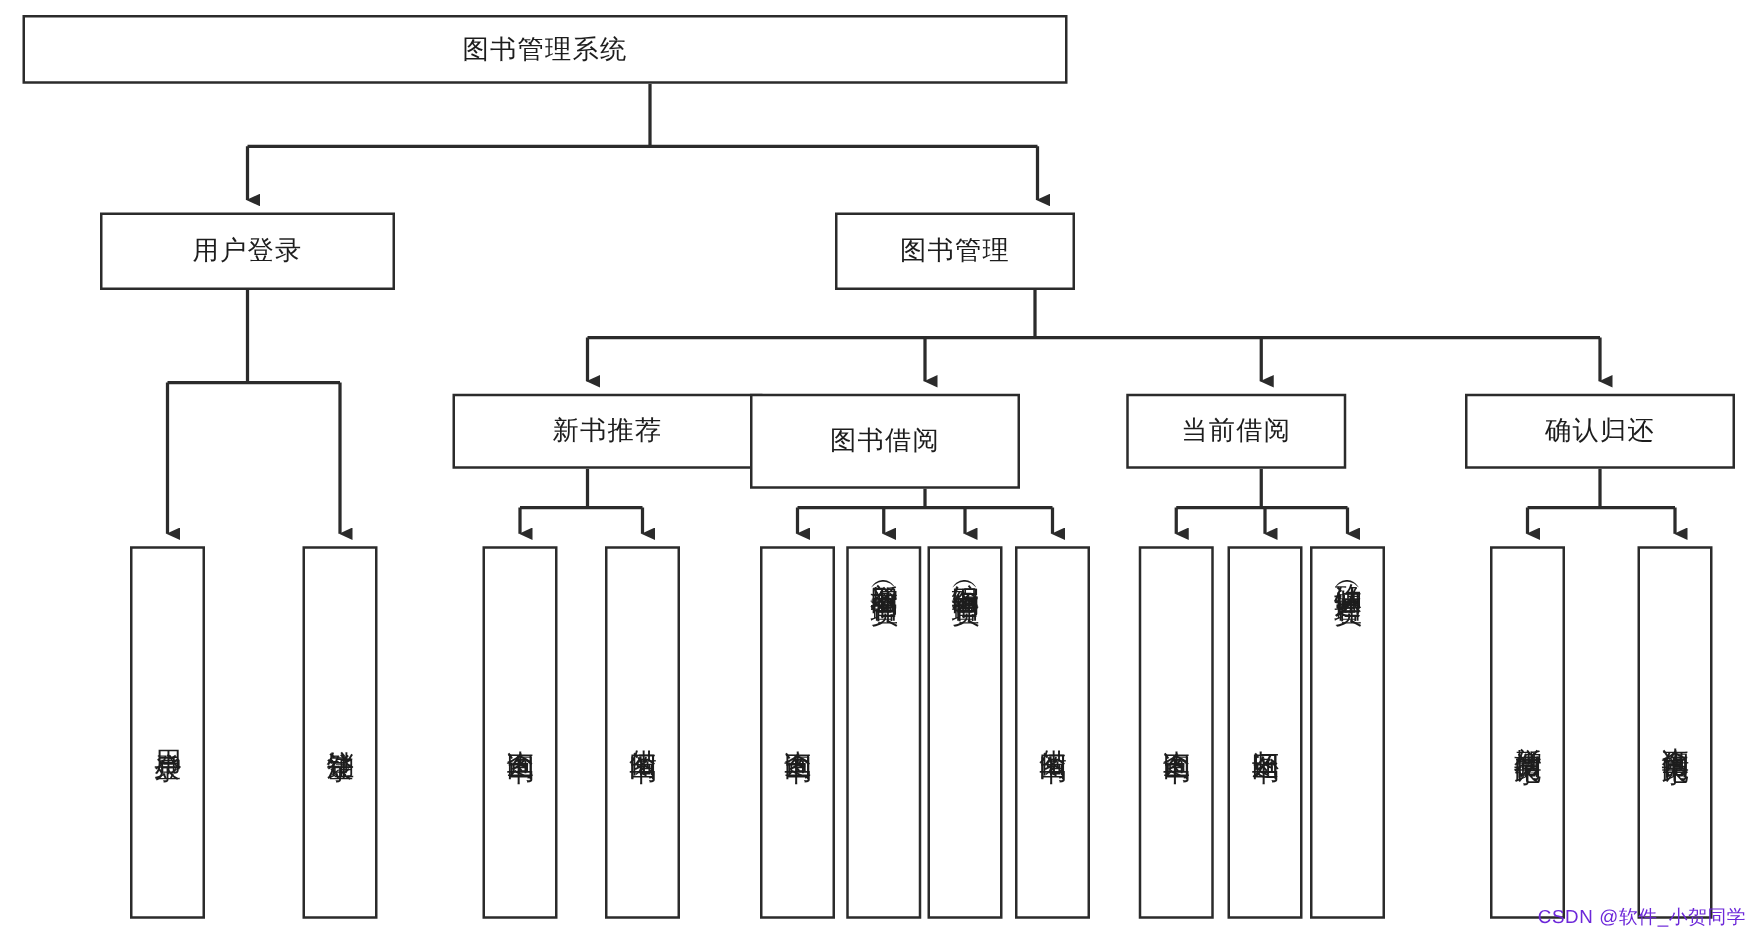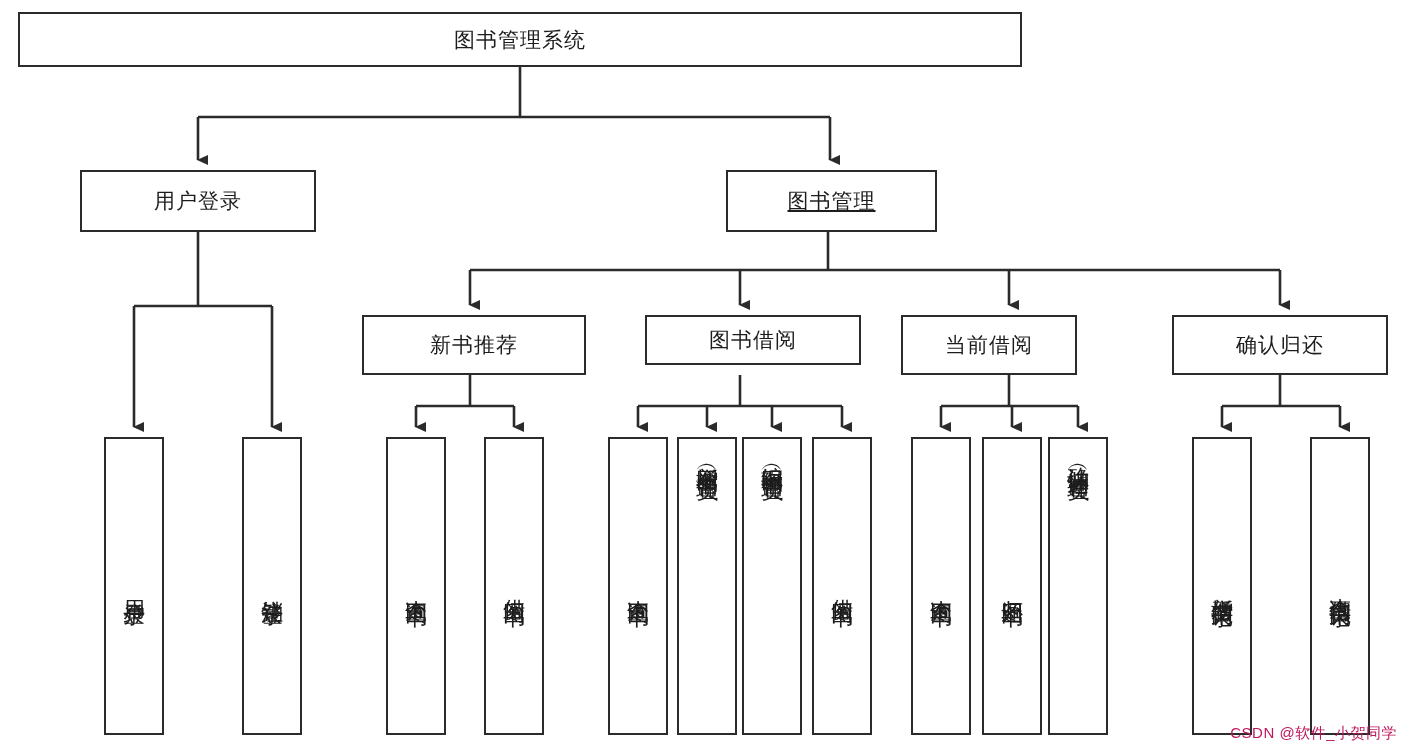--- a/index.html
+++ b/index.html
@@ -11,21 +11,21 @@
         justify-content:center;}
   .node .lbl{display:block;text-align:center;}
   .node.horiz .lbl{font-size:21px;line-height:1.1;letter-spacing:1px;white-space:nowrap;}
   .node.vert{padding:10px 2px;align-items:flex-start;justify-content:center;}
   .node.vert .lbl{writing-mode:vertical-rl;text-orientation:upright;
         font-size:22px;line-height:1.12;letter-spacing:2px;white-space:nowrap;}
   .node.vert.mid{align-items:center;}
   svg.links{position:absolute;left:0;top:0;width:1405px;height:747px;
             pointer-events:none;}
   .watermark{position:absolute;right:8px;bottom:4px;font-size:15px;
-             color:#be185d;white-space:nowrap;letter-spacing:0.5px;}
+             color:#6d28d9;white-space:nowrap;letter-spacing:0.5px;}
 </style>
 </head>
 <body>
 
 <div id="canvas">
 
   <svg class="links" viewBox="0 0 1405 747" xmlns="http://www.w3.org/2000/svg">
     <defs>
       <marker id="arw" markerWidth="10" markerHeight="11" refX="5" refY="10" orient="auto" markerUnits="userSpaceOnUse">
         <path d="M0,0 L10,0 L5,11 Z" fill="#2b2b2b"></path>
@@ -68,35 +68,35 @@
       <path d="M1012,406 L1012,427" marker-end="url(#arw)"></path>
       <path d="M1078,406 L1078,427" marker-end="url(#arw)"></path>
 
       <path d="M1280,375 L1280,406"></path>
       <path d="M1222,406 L1340,406"></path>
       <path d="M1222,406 L1222,427" marker-end="url(#arw)"></path>
       <path d="M1340,406 L1340,427" marker-end="url(#arw)"></path>
     </g>
   </svg>
 
-  <div class="node horiz" style="left:18px;top:12px;width:1004px;height:55px;">
+  <div class="node horiz" style="left:18px;top:12px;width:836px;height:55px;">
     <span class="lbl">图书管理系统</span>
   </div>
 
   <div class="node horiz" style="left:80px;top:170px;width:236px;height:62px;">
     <span class="lbl">用户登录</span>
   </div>
-  <div class="node horiz" style="left:726px;top:170px;width:211px;height:62px;text-decoration:underline;">
+  <div class="node horiz" style="left:668px;top:170px;width:192px;height:62px;">
     <span class="lbl">图书管理</span>
   </div>
 
-  <div class="node horiz" style="left:362px;top:315px;width:224px;height:60px;">
+  <div class="node horiz" style="left:362px;top:315px;width:248px;height:60px;">
     <span class="lbl">新书推荐</span>
   </div>
-  <div class="node horiz" style="left:645px;top:315px;width:216px;height:50px;">
+  <div class="node horiz" style="left:600px;top:315px;width:216px;height:76px;">
     <span class="lbl">图书借阅</span>
   </div>
   <div class="node horiz" style="left:901px;top:315px;width:176px;height:60px;">
     <span class="lbl">当前借阅</span>
   </div>
   <div class="node horiz" style="left:1172px;top:315px;width:216px;height:60px;">
     <span class="lbl">确认归还</span>
   </div>
 
   <div class="node vert mid" style="left:104px;top:437px;width:60px;height:298px;">

